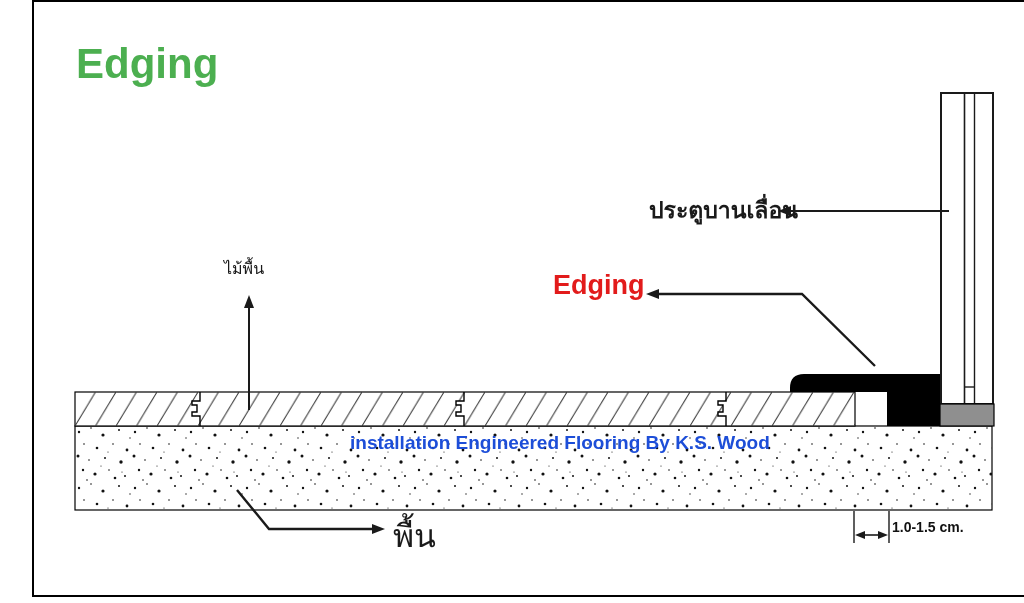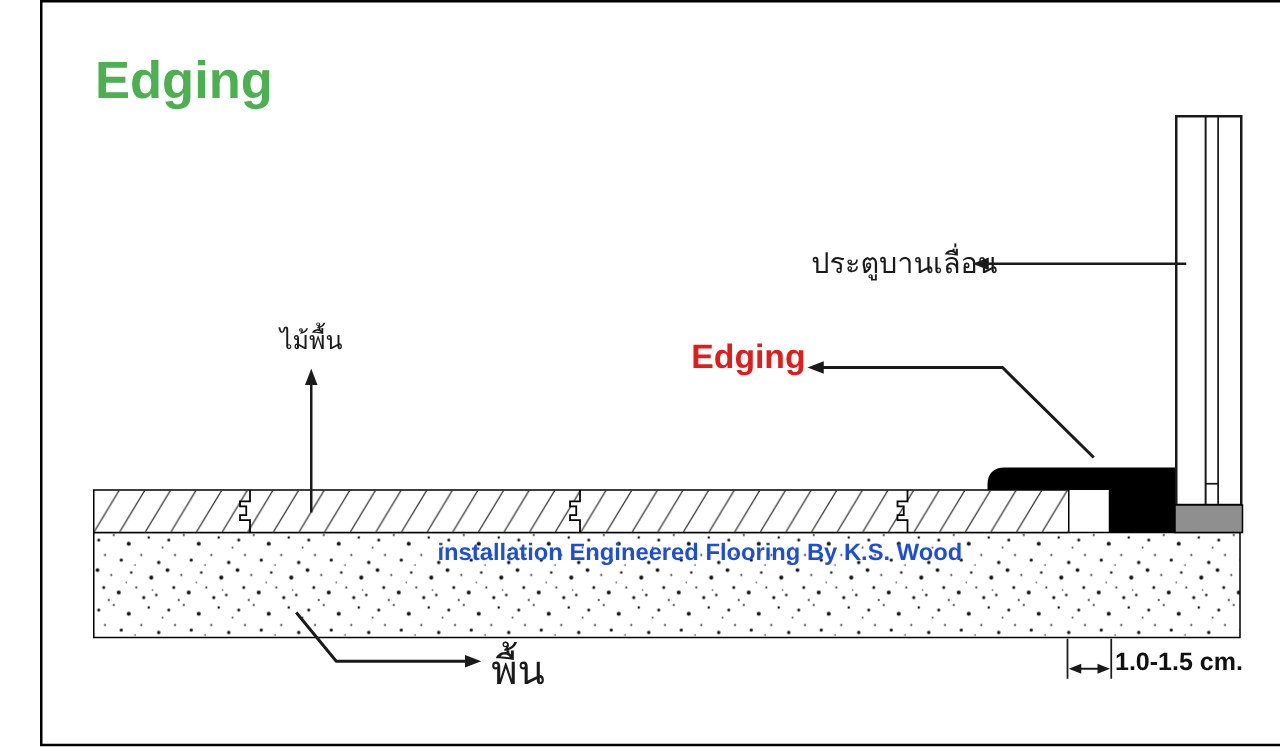--- a/index.html
+++ b/index.html
@@ -10,26 +10,26 @@
   #frame{
     position:absolute;left:0px;top:0px;width:1017px;height:593px;
     border:2px solid #000;pointer-events:none;
   }
   #diagram-svg{position:absolute;left:0;top:0;}
   .label{position:absolute;color:#1a1a1a;white-space:nowrap;}
   #page-title{
     position:absolute;left:44px;top:40px;
     font-size:42px;font-weight:bold;color:#4CAF50;letter-spacing:0px;
   }
-  #label-wood-floor{left:192px;top:256px;font-size:20px;font-weight:500;}
-  #label-sliding-door{left:617px;top:192px;font-size:23px;font-weight:400;}
+  #label-wood-floor{left:192px;top:256px;font-size:16px;font-weight:500;}
+  #label-sliding-door{left:617px;top:192px;font-size:23px;font-weight:700;}
   #label-edging{left:521px;top:270px;font-size:27px;font-weight:bold;color:#E21B1B;}
   #label-subfloor{left:361px;top:510px;font-size:32px;font-weight:500;}
   #label-watermark{left:318px;top:432px;font-size:19px;font-weight:600;color:#1d4ed8;}
-  #label-dimension{left:860px;top:519px;font-size:20px;font-weight:600;color:#111;}
+  #label-dimension{left:860px;top:519px;font-size:14px;font-weight:600;color:#111;}
 </style>
 </head>
 <body>
 
 <div id="canvas">
 
   <div id="page-title">Edging</div>
 
   <svg id="diagram-svg" width="1024" height="603" viewBox="0 0 1024 603">
     <defs>

